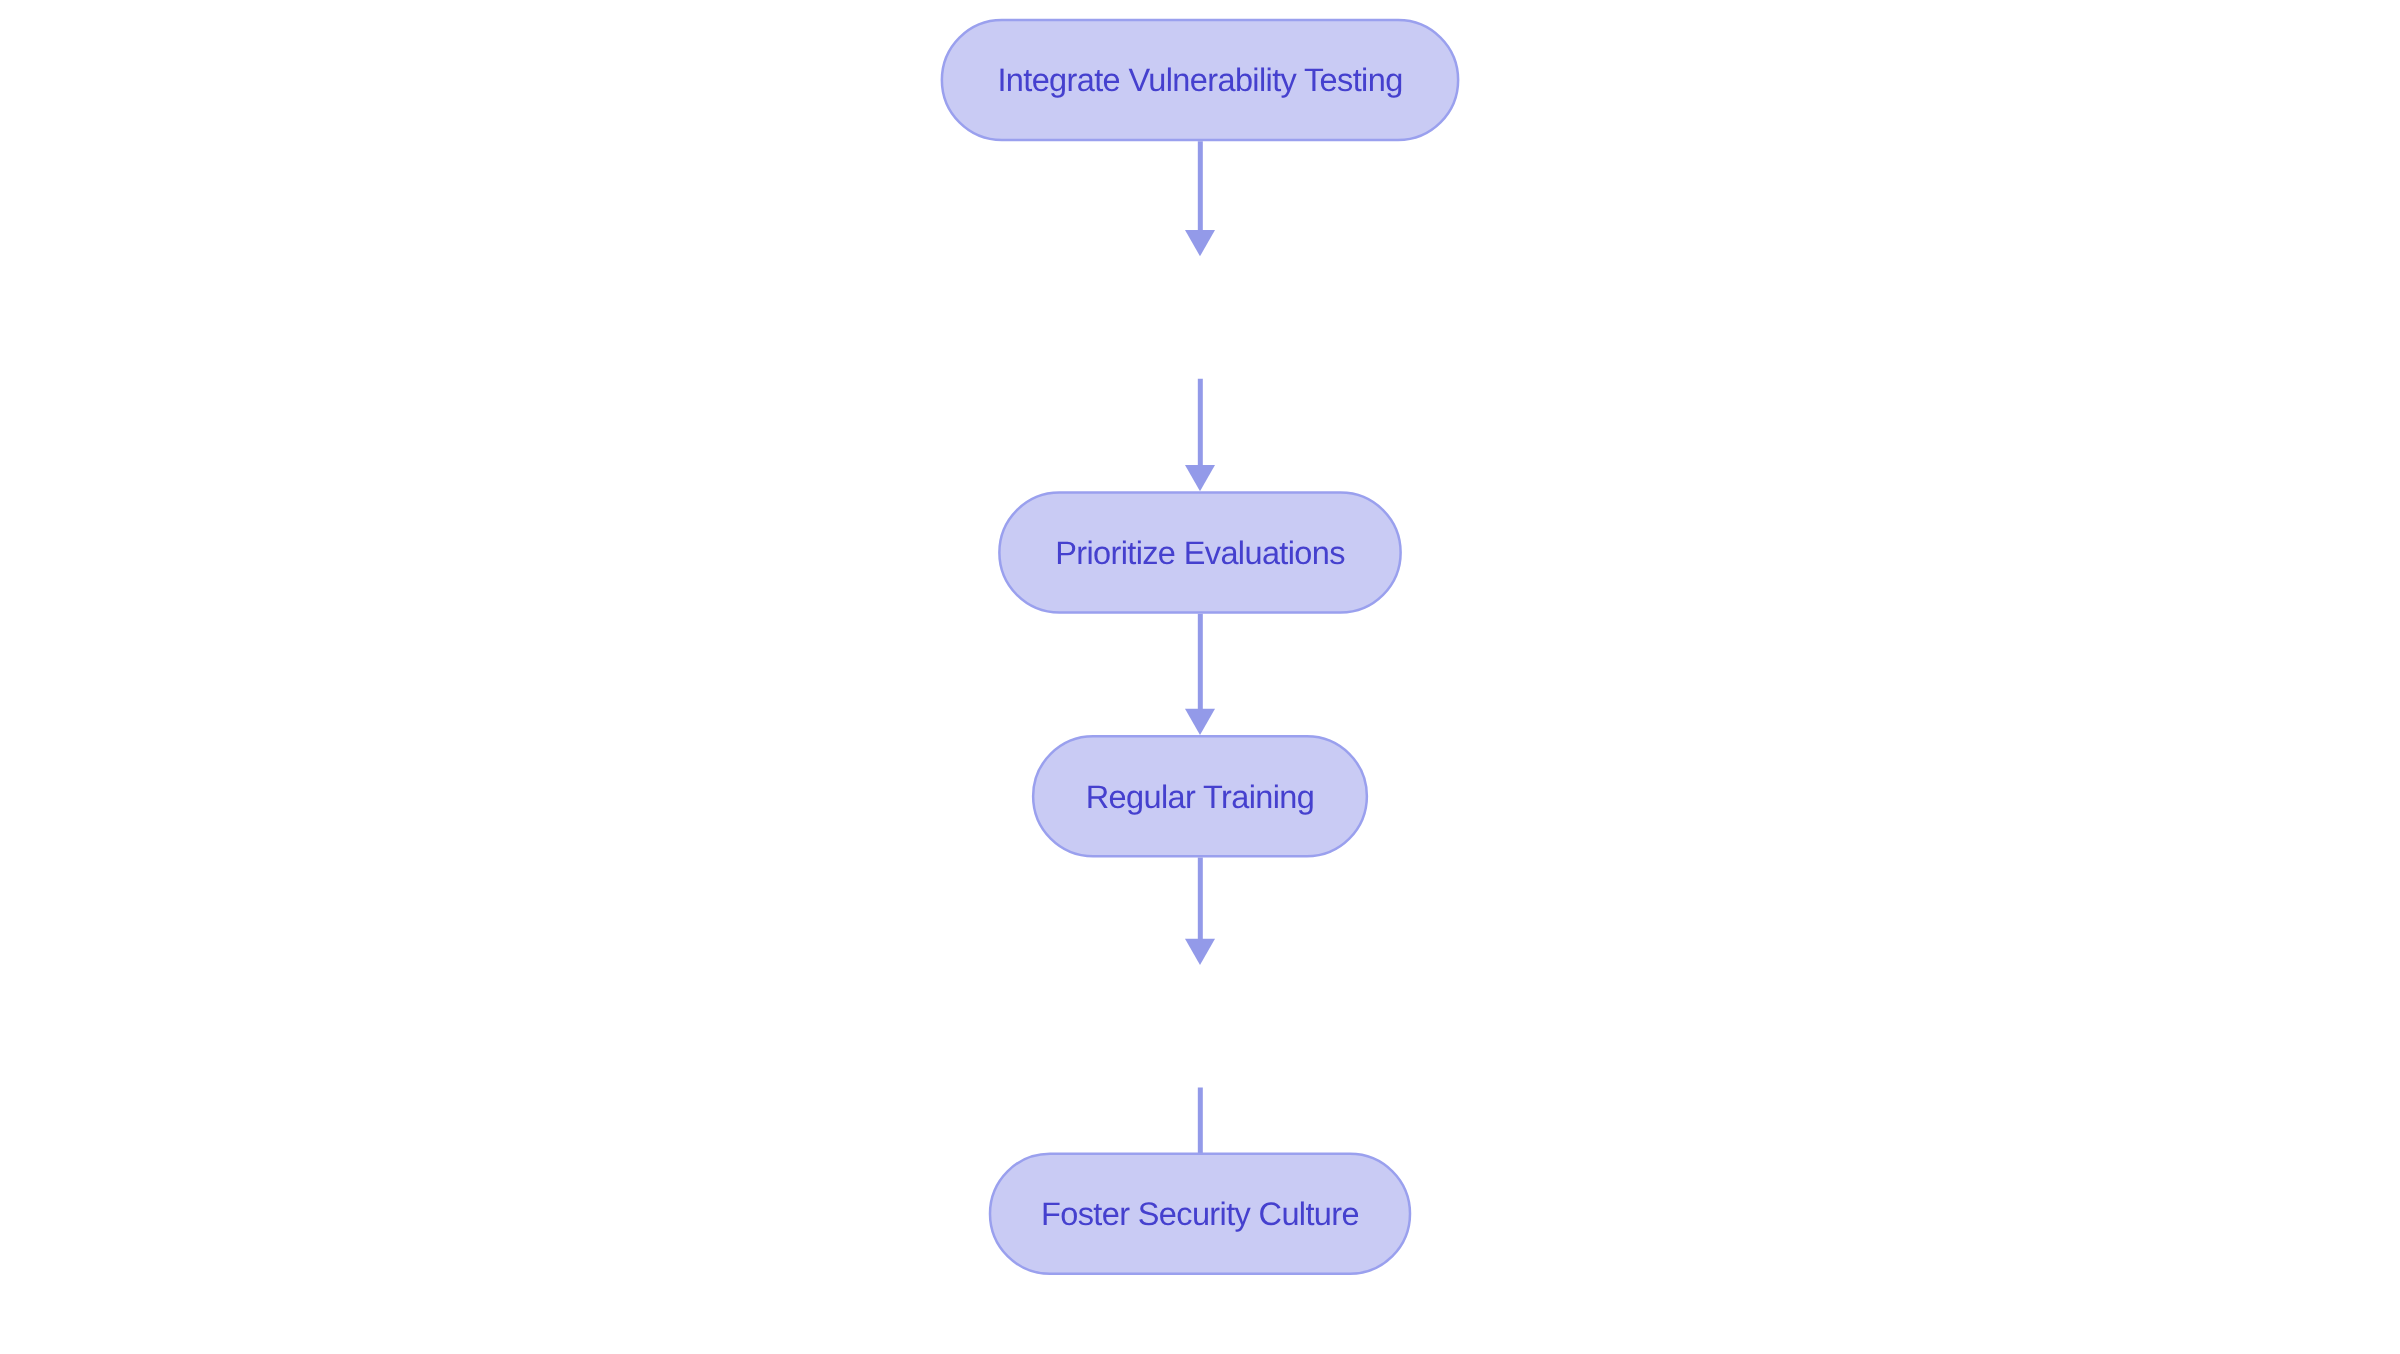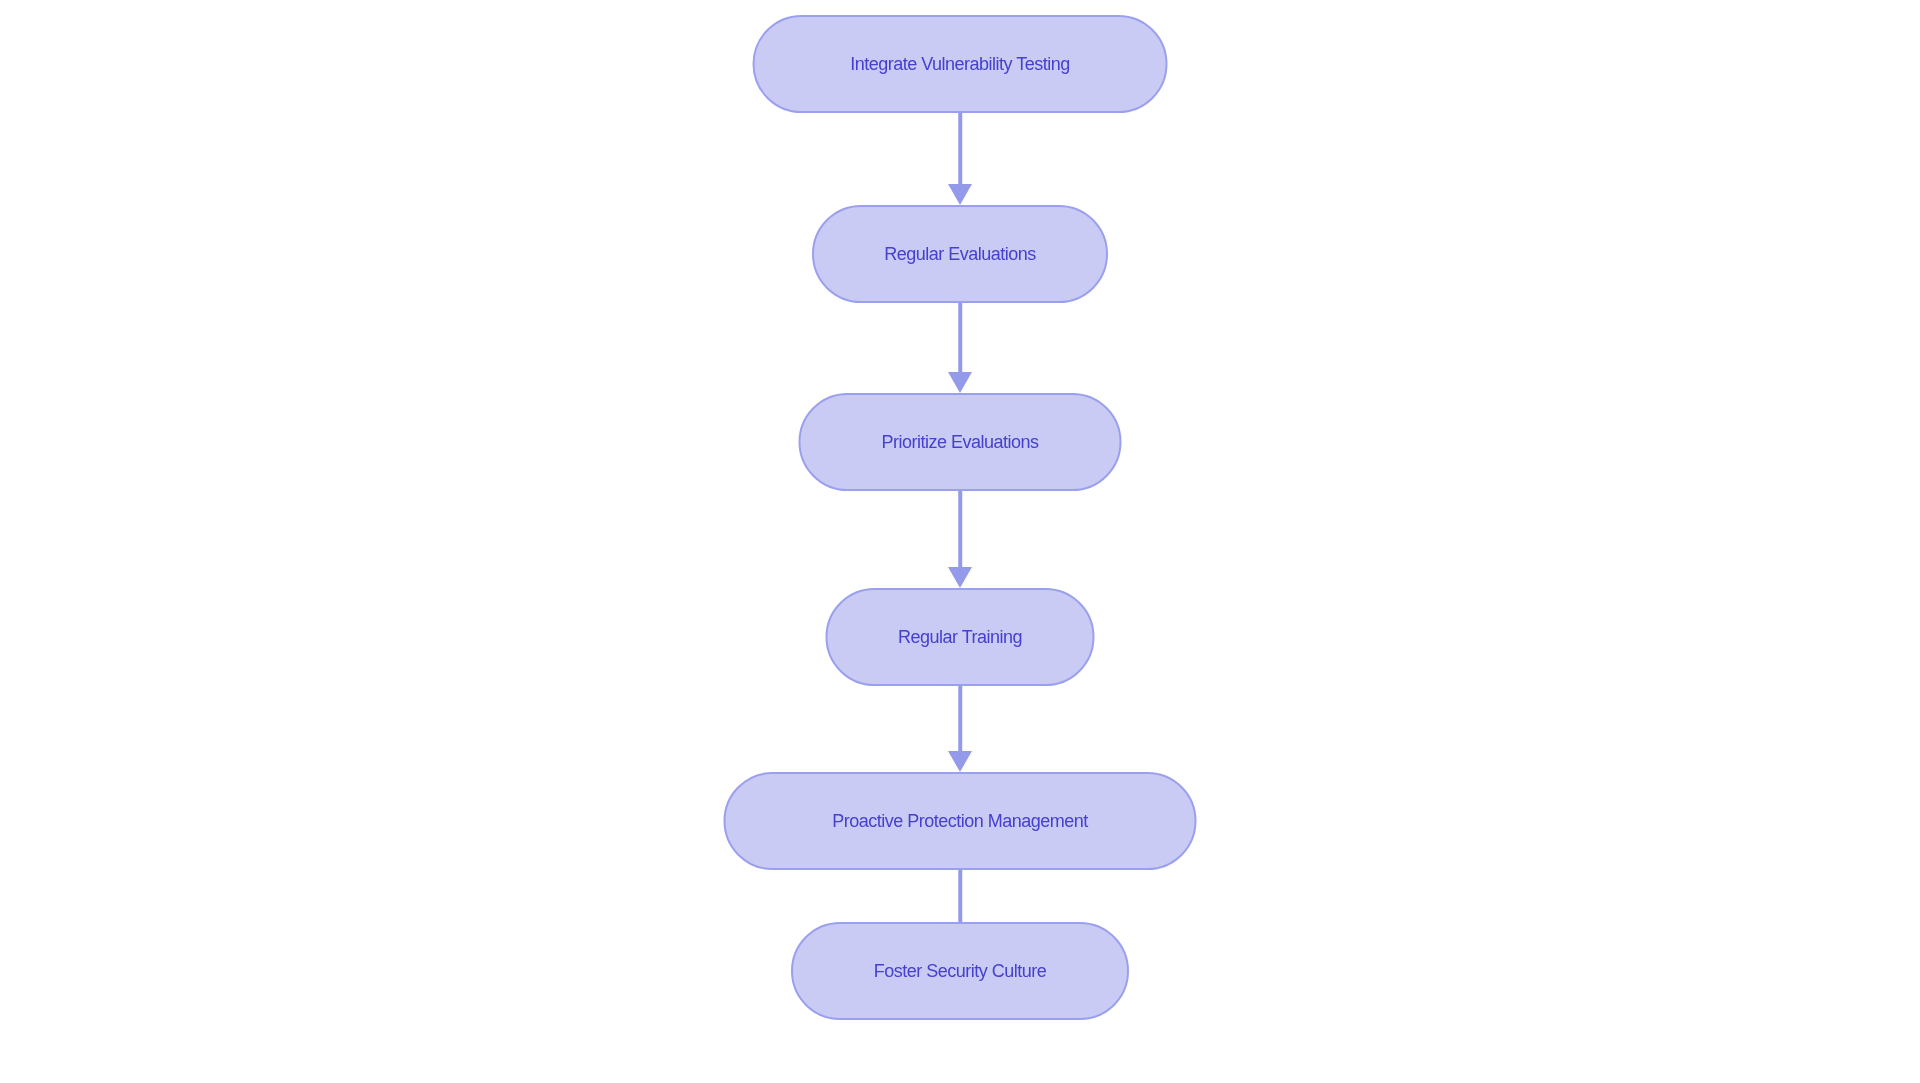--- a/index.html
+++ b/index.html
@@ -29,21 +29,21 @@
     border-radius: 49px;
     background: var(--node-fill);
     border: 2px solid var(--node-border);
     display: flex;
     align-items: center;
     justify-content: center;
     padding: 0 22px;
   }
   .flow-node .label {
     color: var(--text);
-    font-size: 18px;
+    font-size: 26px;
     letter-spacing: -0.5px;
     white-space: nowrap;
     text-align: center;
   }
   .flow-arrow {
     position: absolute;
     left: 960px;
     width: 24px;
     transform: translateX(-50%);
   }
@@ -73,23 +73,20 @@
 
   <div class="flow-node" style="top:15px; min-width:415px;">
     <span class="label">Integrate Vulnerability Testing</span>
   </div>
 
   <div class="flow-arrow" style="top:113px; height:92px;">
     <div class="stem" style="height:72px;"></div>
     <div class="head"></div>
   </div>
 
-  <div class="flow-node" style="top:205px; min-width:296px;">
-    <span class="label">Regular Evaluations</span>
-  </div>
 
   <div class="flow-arrow" style="top:303px; height:90px;">
     <div class="stem" style="height:70px;"></div>
     <div class="head"></div>
   </div>
 
   <div class="flow-node" style="top:393px; min-width:323px;">
     <span class="label">Prioritize Evaluations</span>
   </div>
 
@@ -100,23 +97,20 @@
 
   <div class="flow-node" style="top:588px; min-width:269px;">
     <span class="label">Regular Training</span>
   </div>
 
   <div class="flow-arrow" style="top:686px; height:86px;">
     <div class="stem" style="height:66px;"></div>
     <div class="head"></div>
   </div>
 
-  <div class="flow-node" style="top:772px; min-width:473px;">
-    <span class="label">Proactive Protection Management</span>
-  </div>
 
   <div class="flow-arrow" style="top:870px; height:95px;">
     <div class="stem" style="height:75px;"></div>
     <div class="head"></div>
   </div>
 
   <div class="flow-node" style="top:922px; min-width:338px;">
     <span class="label">Foster Security Culture</span>
   </div>
 

